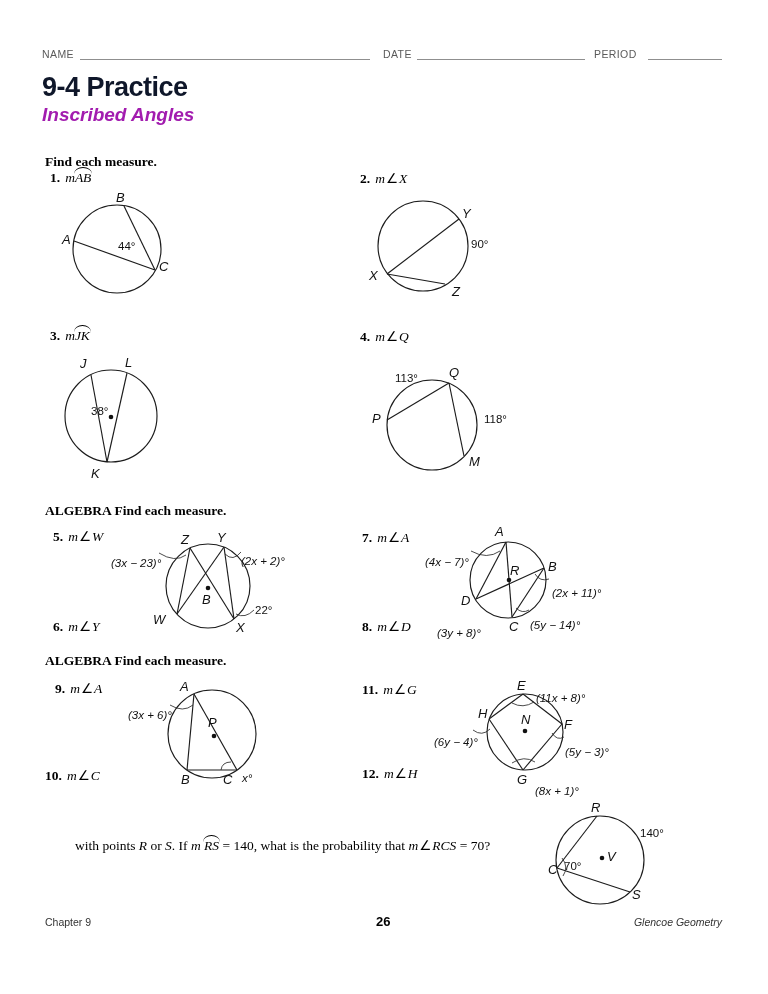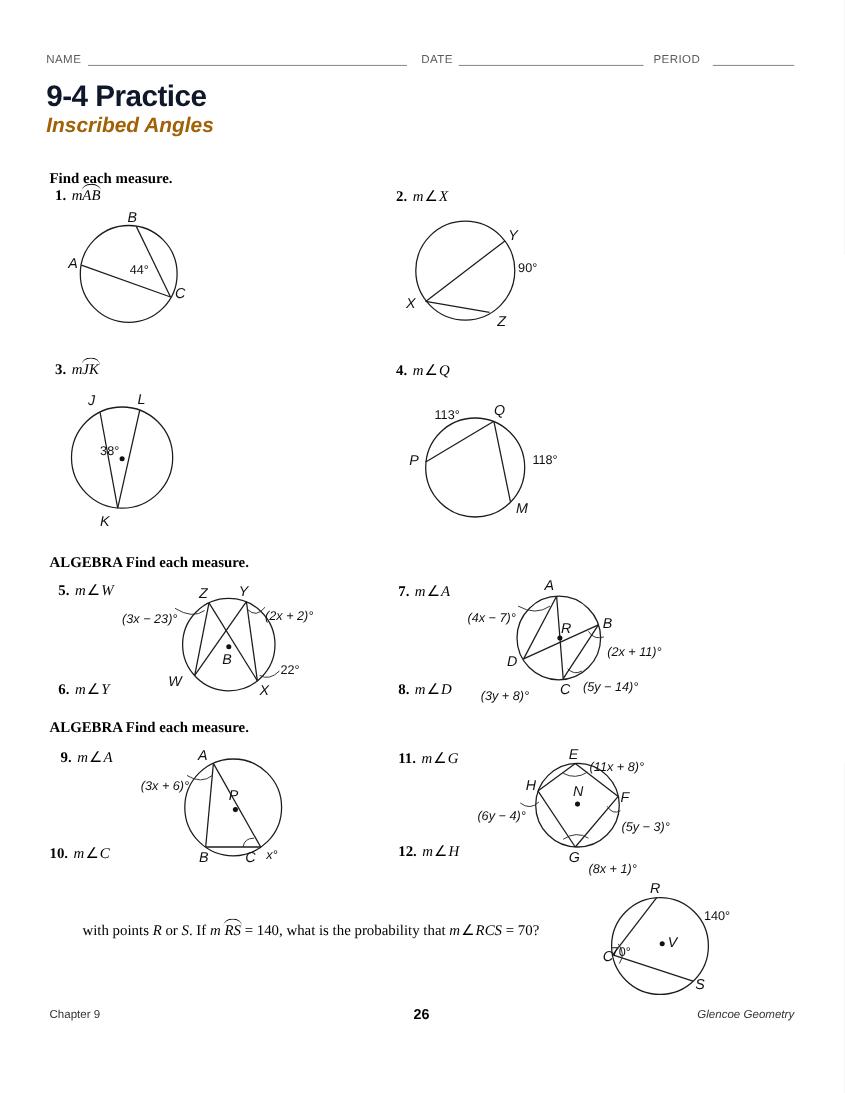--- a/index.html
+++ b/index.html
@@ -3,21 +3,21 @@
 <meta charset="utf-8">
 <style>
   html,body{margin:0;padding:0;background:#e8e8e8;}
   .page{position:relative;width:768px;height:994px;background:#ffffff;margin:0 auto;
         font-family:"Liberation Serif", serif;color:#111;overflow:hidden;}
   
   .hlabel{position:absolute;font:10.5px "Liberation Sans", sans-serif;color:#5a5a5a;letter-spacing:.4px;}
   .blank{position:absolute;height:13px;border-bottom:1.2px solid #8f8f8f;}
   
   .title-main{position:absolute;font:bold 27px "Liberation Sans", sans-serif;letter-spacing:-.5px;color:#0f172a;}
-  .title-sub{position:absolute;font:bold italic 19px "Liberation Sans", sans-serif;color:#a16207;}
+  .title-sub{position:absolute;font:bold italic 19px "Liberation Sans", sans-serif;color:#a21caf;}
   .section-head{position:absolute;font:bold 13.5px "Liberation Serif", serif;color:#000;}
   
   .plabel{position:absolute;font:13.5px "Liberation Serif", serif;color:#000;white-space:nowrap;}
   .pnum{font-weight:bold;margin-right:5px;}
   .pm,.ptarget{font-style:italic;}
   .ang{font-style:normal;padding:0 1px;}
   .arc-over{position:relative;display:inline-block;font-style:italic;}
   .arc-over::before{content:"";position:absolute;left:-1px;right:-1px;top:-3px;height:6px;
         border-top:1.2px solid #000;border-radius:50% 50% 0 0 / 100% 100% 0 0;}
   
@@ -222,20 +222,20 @@
       <line class="geo" x1="9" y1="68" x2="49" y2="16"></line>
       <line class="geo" x1="9" y1="68" x2="82" y2="92"></line>
       <circle class="cdot" cx="54" cy="58" r="2.3"></circle>
       <path class="mark" d="M14,58 Q21,67 15,76"></path>
     </svg>
     <span class="dpt" style="left:43px;top:0px">R</span>
     <span class="dpt" style="left:0px;top:62px">C</span>
     <span class="dpt" style="left:84px;top:87px">S</span>
     <span class="dpt" style="left:59px;top:49px">V</span>
     <span class="dnum" style="left:92px;top:27px">140°</span>
-    <span class="dnum" style="left:8px;top:60px">70°</span>
+    <span class="dnum" style="left:16px;top:60px">70°</span>
   </div>
 
   <span class="f-left" style="left:45px;top:916px">Chapter 9</span>
   <span class="f-page" style="left:376px;top:914px">26</span>
   <span class="f-right" style="right:46px;top:916px">Glencoe Geometry</span>
 
 </div>
 
 </body></html>

